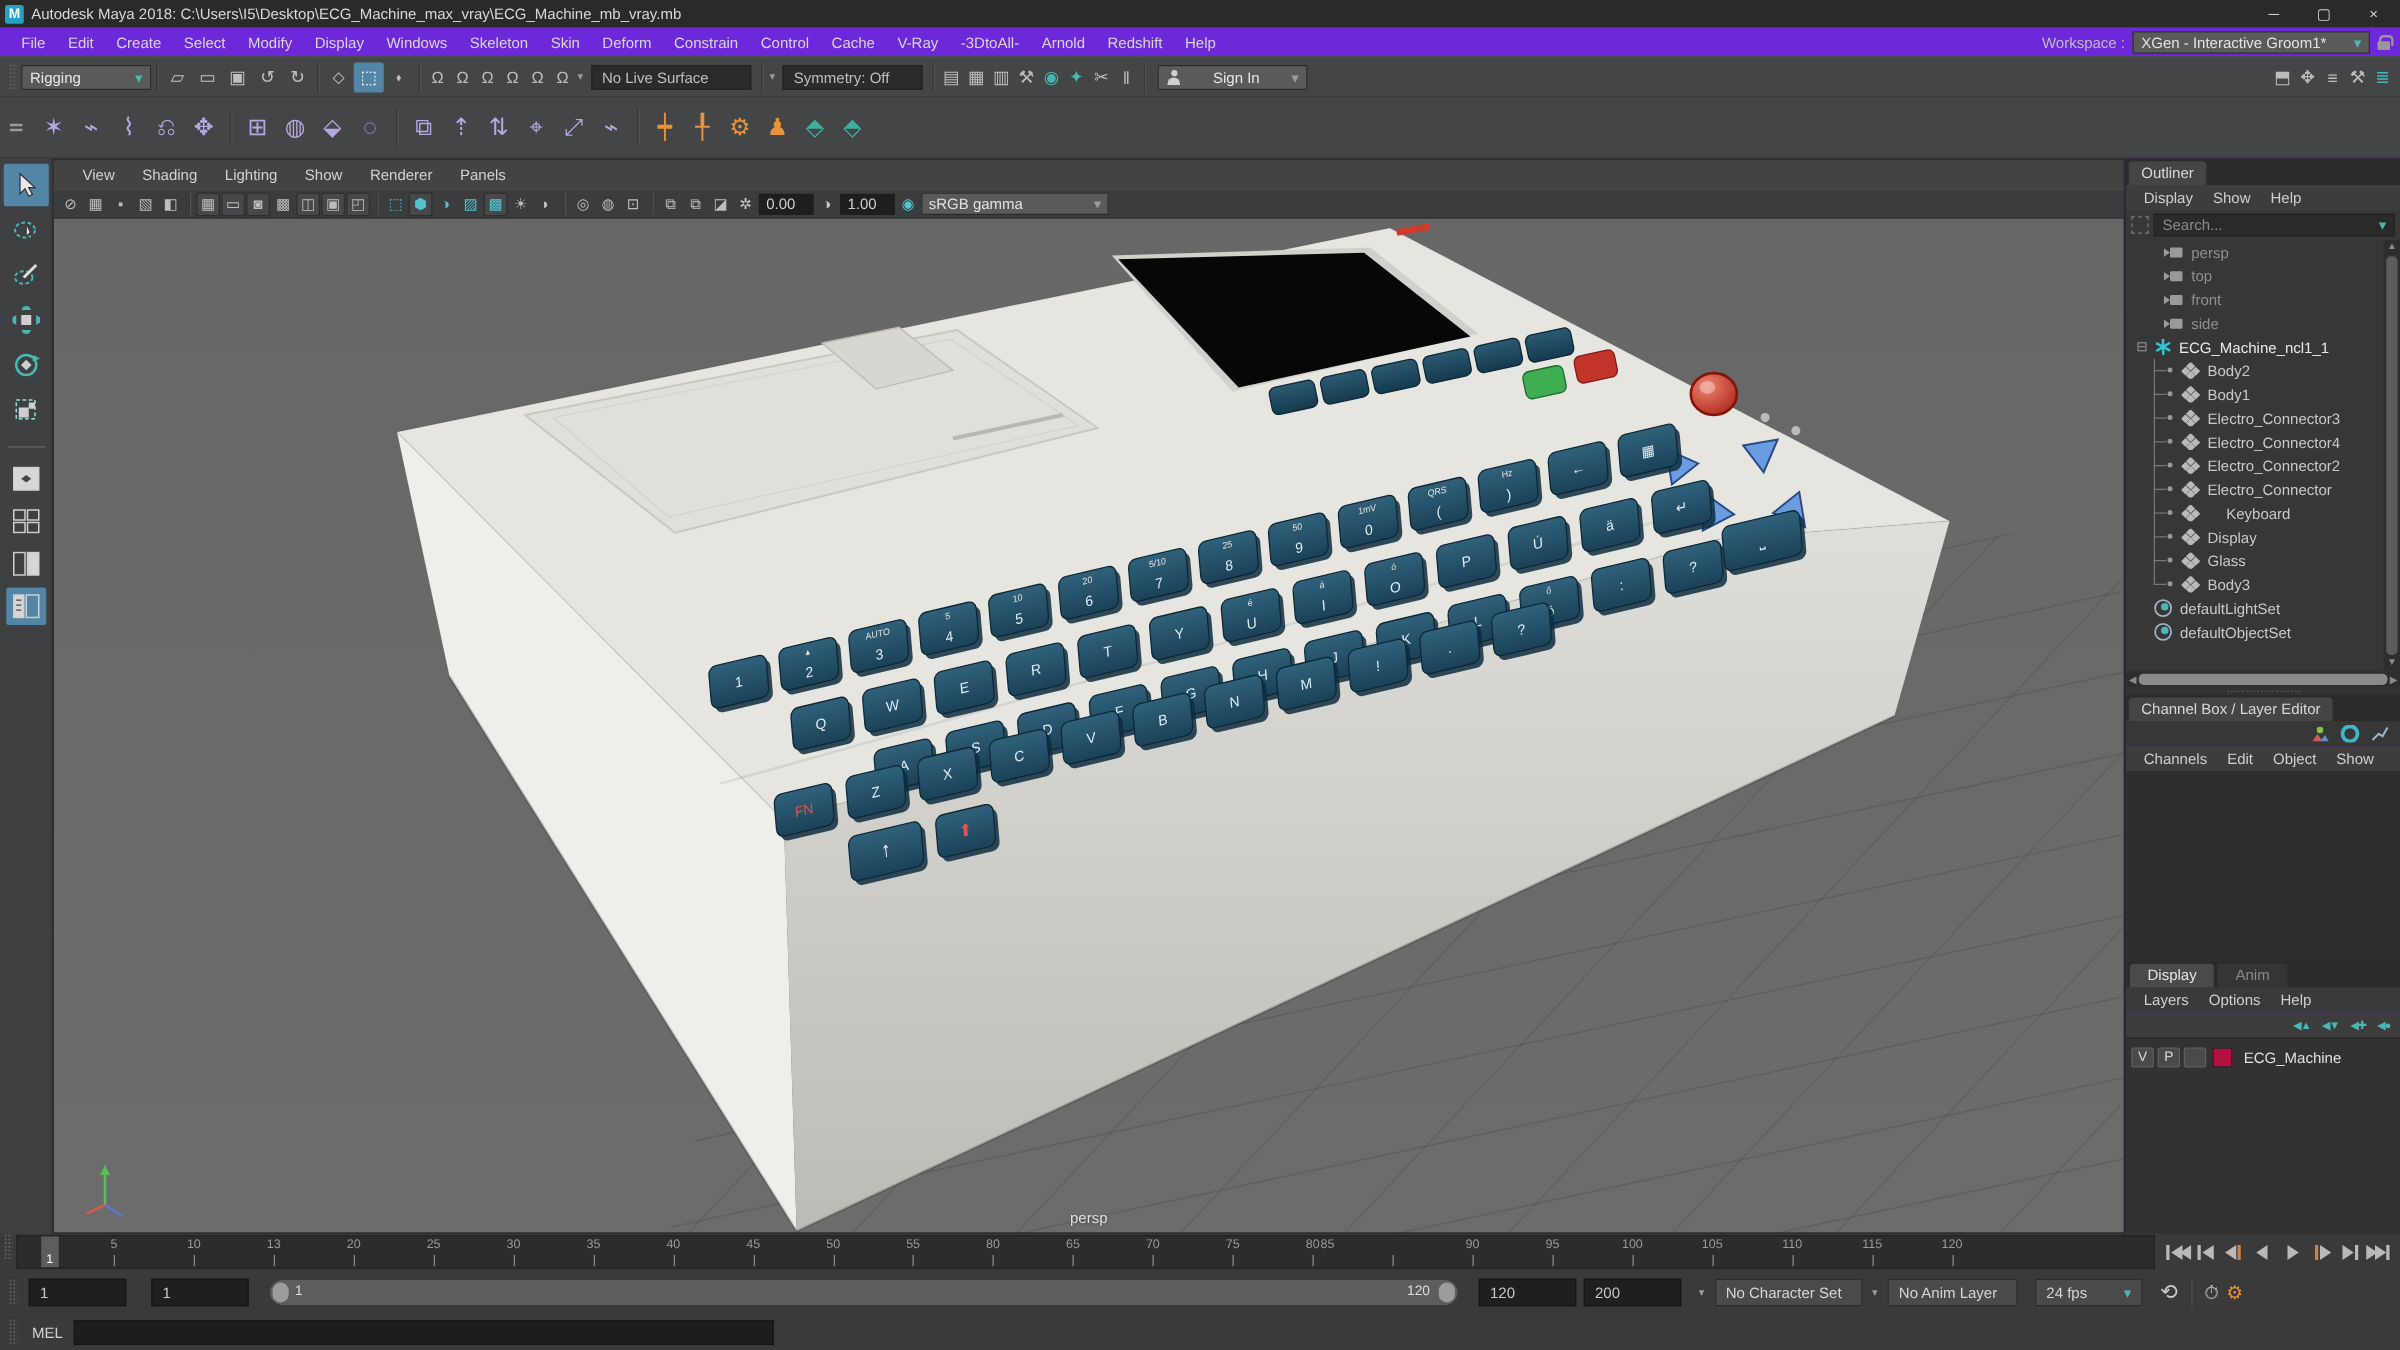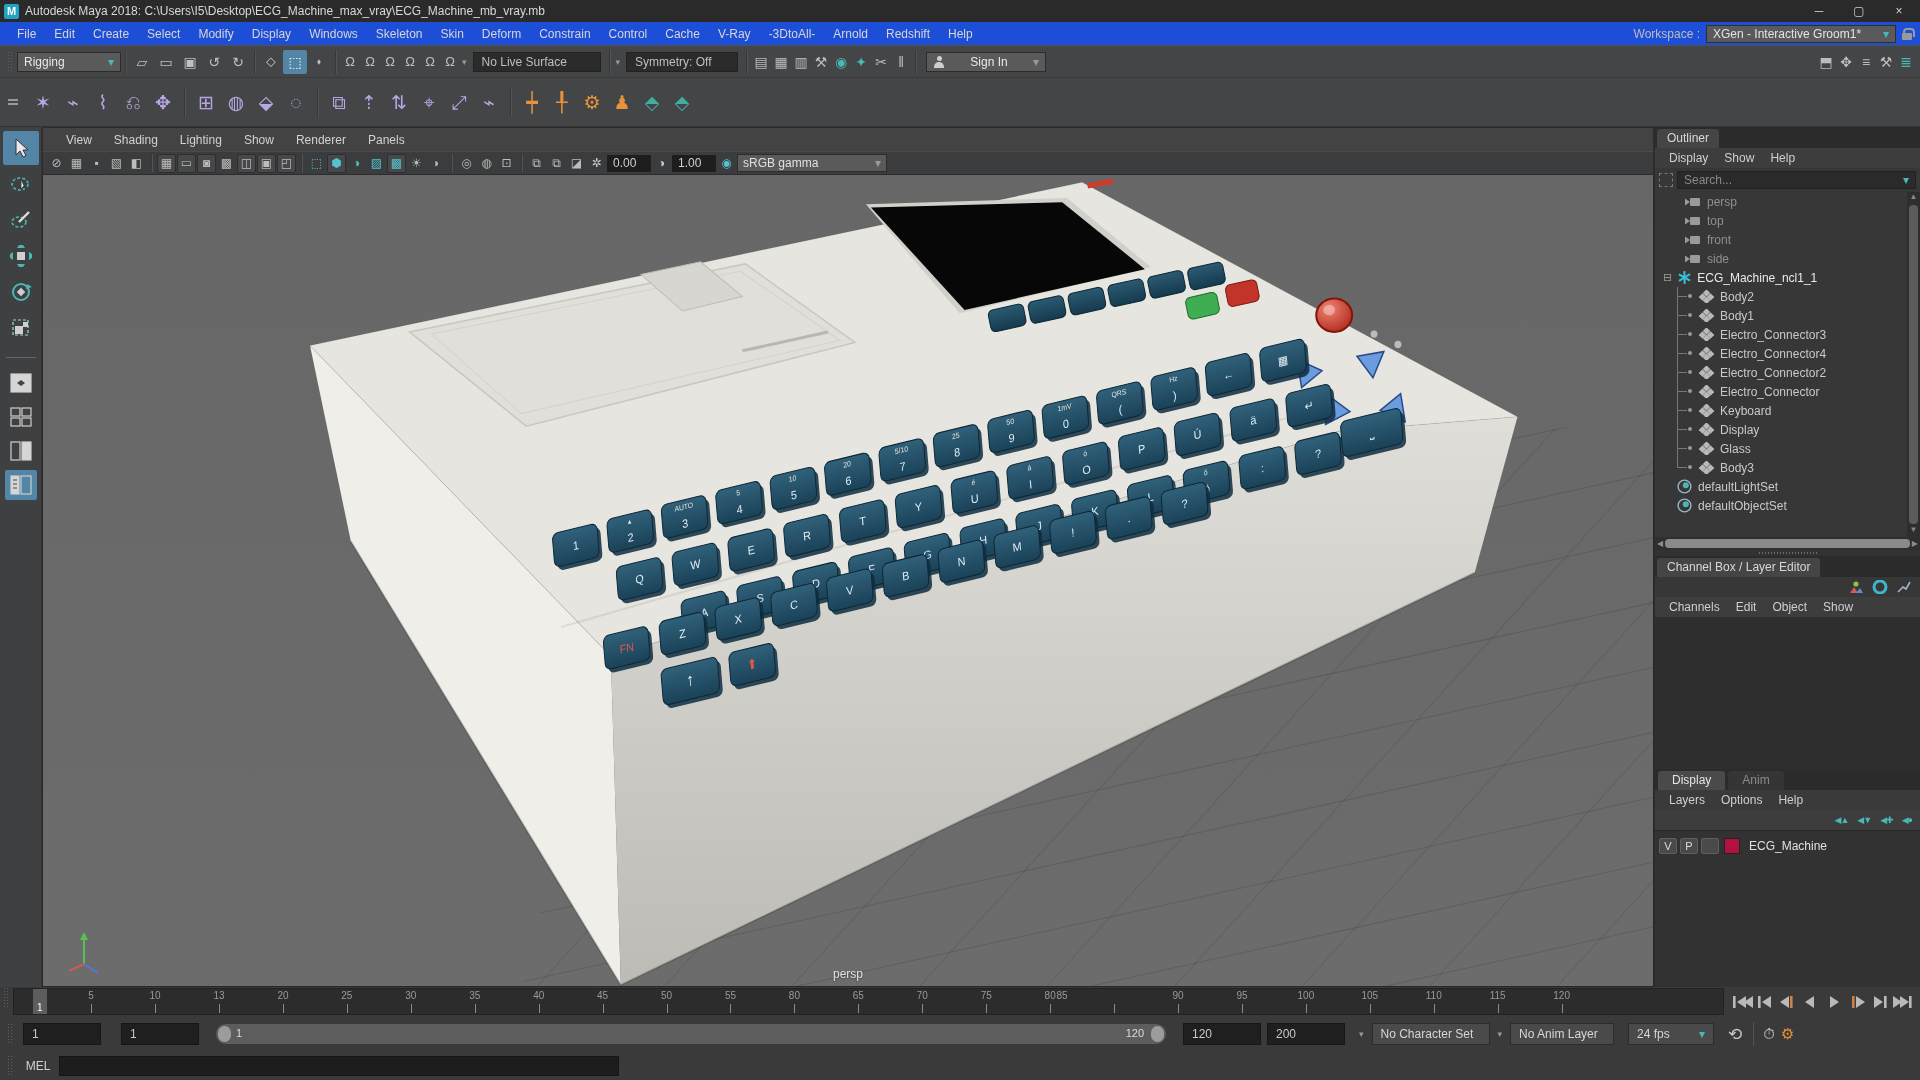--- a/index.html
+++ b/index.html
@@ -8,21 +8,21 @@
   #app { width:1920px; height:1080px; display:flex; flex-direction:column; background:#444547; }
 
   
   .titlebar { height:22px; background:#2a2a2a; display:flex; align-items:center; padding:0 4px; flex:none; }
   .maya-logo { width:15px; height:15px; background:#20a3c4; color:#fff; font-weight:bold; font-size:11px; display:flex; align-items:center; justify-content:center; margin-right:6px; border-radius:2px; }
   .title-text { color:#d8d8d8; font-size:12px; }
   .win-btns { margin-left:auto; display:flex; gap:6px; }
   .win-btn { width:34px; height:18px; display:flex; align-items:center; justify-content:center; color:#cfcfcf; font-size:12px; }
 
   
-  .menubar { height:23px; background:#1d4ed8; display:flex; align-items:center; padding-left:8px; flex:none; }
+  .menubar { height:23px; background:#6d28d9; display:flex; align-items:center; padding-left:8px; flex:none; }
   .menu-item { padding:0 9px; color:#d6d6d6; height:100%; display:flex; align-items:center; }
   .workspace { margin-left:auto; display:flex; align-items:center; gap:6px; padding-right:8px; color:#bdbdbd; }
   .ws-select { background:#5a5a5a; border:1px solid #2e2e2e; color:#e3e3e3; height:18px; display:flex; align-items:center; padding:0 6px; width:190px; justify-content:space-between; }
   .lock-icon { width:10px; height:12px; position:relative; }
   .lock-icon:before { content:""; position:absolute; left:1px; top:0; width:8px; height:7px; border:2px solid #999; border-bottom:none; border-radius:4px 4px 0 0; }
   .lock-icon:after { content:""; position:absolute; left:0; top:5px; width:10px; height:7px; background:#999; border-radius:1px; }
 
   
   .statusline { height:33px; background:#444547; display:flex; align-items:center; flex:none; border-top:1px solid #505050; border-bottom:1px solid #3a3a3a; padding:0 4px; }
   .grip { width:7px; height:22px; margin:0 3px; background-image:radial-gradient(#5f5f5f 1px, transparent 1px); background-size:3px 3px; flex:none; }
@@ -64,21 +64,21 @@
   .pt-icon.boxed { background:#474849; border:1px solid #2e2e2e; }
   .pt-field { background:#1e1e1e; color:#d0d0d0; height:17px; display:flex; align-items:center; padding:0 6px; min-width:44px; border-radius:1px; }
   .pt-select { background:#5a5a5a; border:1px solid #2c2c2c; color:#e0e0e0; height:18px; display:flex; align-items:center; width:150px; justify-content:space-between; padding:0 5px; }
 
   .view3d { flex:1; position:relative; border:1px solid #272727; border-top:none; background:linear-gradient(#676767,#6c6c6c); min-height:0; overflow:hidden; }
   .view3d svg.scene { position:absolute; inset:0; width:100%; height:100%; }
   .persp-label { position:absolute; left:0; right:0; bottom:5px; text-align:center; color:#e0e0e0; font-size:12px; text-shadow:0 1px 2px rgba(0,0,0,.4); }
   .axis-gizmo { position:absolute; left:14px; bottom:6px; }
 
   
-  .rightcol { width:266px; background:#4c1d95; border-left:1px solid #2d2d2d; display:flex; flex-direction:column; flex:none; }
+  .rightcol { width:220px; background:#4c1d95; border-left:1px solid #2d2d2d; display:flex; flex-direction:column; flex:none; }
   .tabstrip { height:21px; background:#2b2b2b; display:flex; align-items:flex-end; flex:none; }
   .tabstrip .tab { background:#454545; color:#d8d8d8; padding:2px 10px 3px; font-size:12px; border-radius:3px 3px 0 0; margin-left:2px; }
   .panel-menurow { height:20px; display:flex; align-items:center; padding-left:6px; background:#3d3d3d; flex:none; }
   .panel-menurow span { padding:0 8px; color:#cfcfcf; }
   .search-row { height:24px; display:flex; align-items:center; padding:2px 4px; gap:4px; flex:none; background:#373737; }
   .filter-icon { width:14px; height:14px; border:1px dashed #777; position:relative; flex:none; }
   .search-input { flex:1; background:#2a2a2a; border:1px solid #222; height:18px; color:#8a8a8a; display:flex; align-items:center; padding:0 6px; justify-content:space-between; }
   .outliner-list { flex:1; position:relative; background:#373737; overflow:hidden; }
   .ol-row { height:19px; display:flex; align-items:center; font-size:12px; color:#c9c9c9; position:relative; }
   .ol-row .cam-label { color:#8f8f8f; }
@@ -922,21 +922,21 @@
             <div style="position:absolute;left:22px;top:9px;width:10px;border-top:1px solid #777;"></div>
             <div style="position:absolute;left:33px;top:7px;width:4px;height:4px;border-radius:50%;background:#999;"></div>
             <svg width="15" height="13">
               <rect x="4.9" y="0.3999999999999999" width="5.2" height="5.2" fill="#b9b9b9" transform="rotate(45 7.5 3)"></rect>
               <rect x="0.8999999999999999" y="4.4" width="5.2" height="5.2" fill="#b9b9b9" transform="rotate(45 3.5 7)"></rect>
               <rect x="8.9" y="4.4" width="5.2" height="5.2" fill="#b9b9b9" transform="rotate(45 11.5 7)"></rect>
               <rect x="4.9" y="7.9" width="5.2" height="5.2" fill="#b9b9b9" transform="rotate(45 7.5 10.5)"></rect>
             </svg>
             <span>Electro_Connector</span>
           </div>
-          <div class="ol-row" style="padding-left:44px;gap:6px">
+          <div class="ol-row" style="padding-left:44px;gap:21px">
             <div style="position:absolute;left:22px;top:0;width:14px;height:19px;border-left:1px solid #777;"></div>
             <div style="position:absolute;left:22px;top:9px;width:10px;border-top:1px solid #777;"></div>
             <div style="position:absolute;left:33px;top:7px;width:4px;height:4px;border-radius:50%;background:#999;"></div>
             <svg width="15" height="13">
               <rect x="4.9" y="0.3999999999999999" width="5.2" height="5.2" fill="#b9b9b9" transform="rotate(45 7.5 3)"></rect>
               <rect x="0.8999999999999999" y="4.4" width="5.2" height="5.2" fill="#b9b9b9" transform="rotate(45 3.5 7)"></rect>
               <rect x="8.9" y="4.4" width="5.2" height="5.2" fill="#b9b9b9" transform="rotate(45 11.5 7)"></rect>
               <rect x="4.9" y="7.9" width="5.2" height="5.2" fill="#b9b9b9" transform="rotate(45 7.5 10.5)"></rect>
             </svg>
             <span>Keyboard</span>

